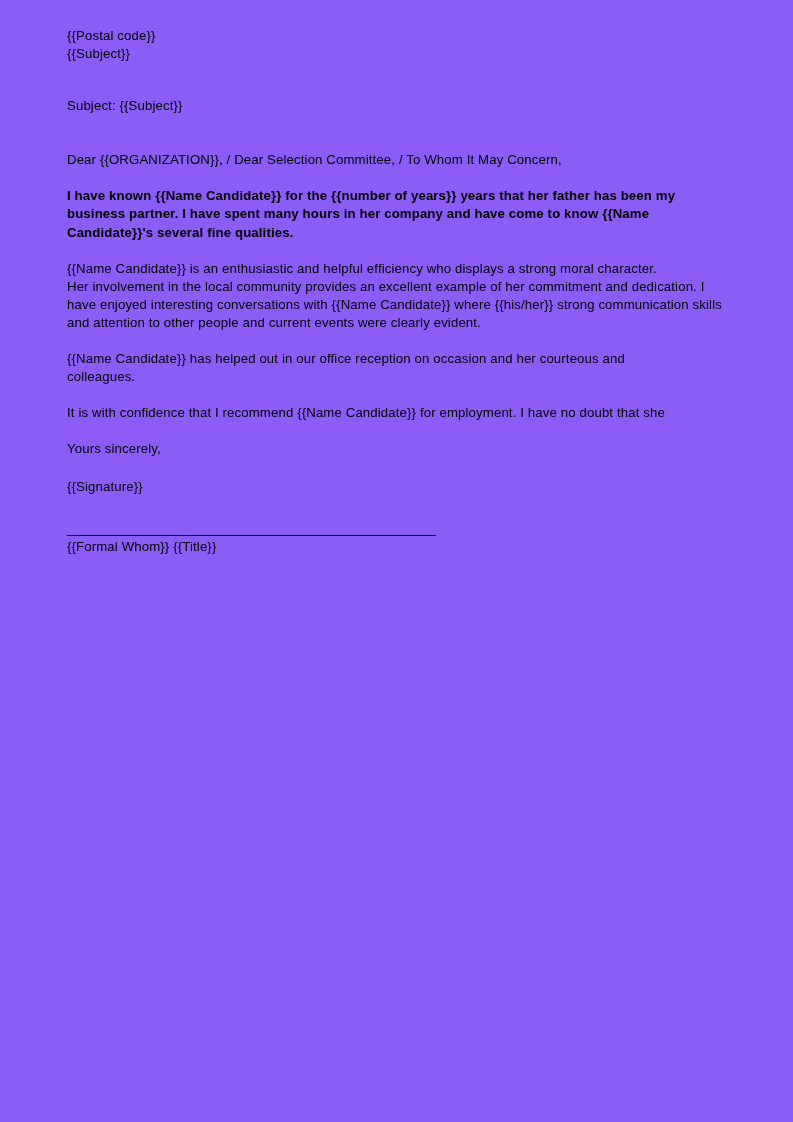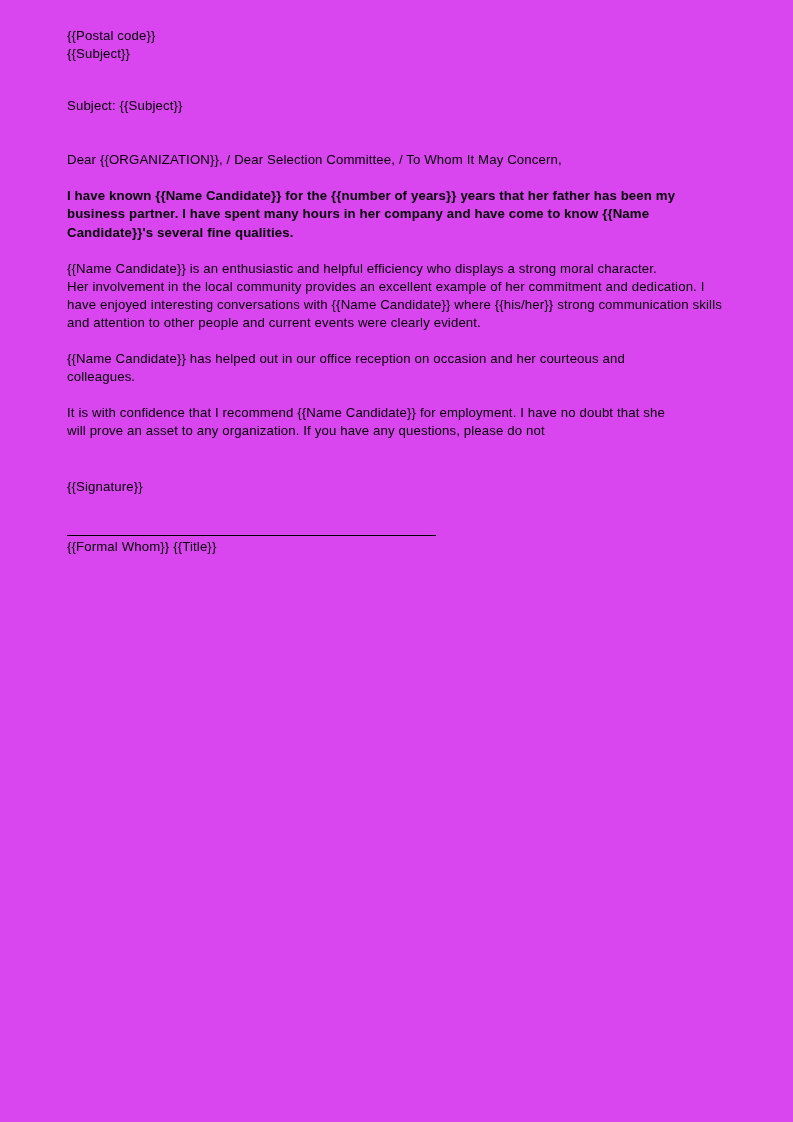--- a/index.html
+++ b/index.html
@@ -14,21 +14,21 @@
     font-family: "Liberation Sans", sans-serif;
     color: #000000;
     -webkit-font-smoothing: antialiased;
   }
   .page {
     position: absolute;
     left: 0;
     top: 0;
     width: 793px;
     height: 1122px;
-    background: #d946ef;
+    background: #8b5cf6;
     overflow: hidden;
   }
   .letter {
     position: absolute;
     left: 67px;
     top: 27px;
     width: 660px;
   }
   .line,
   .para {
@@ -92,25 +92,25 @@
 
     <div>
       <div class="line">{{Name Candidate}} has helped out in our office reception on occasion and her courteous and</div>
       <div class="line">colleagues.</div>
     </div>
 
     <div class="gap-para"></div>
 
     <div>
       <div class="line">It is with confidence that I recommend {{Name Candidate}} for employment. I have no doubt that she</div>
-      <div class="line">will prove an asset to any organization. If you have any questions, please do not</div>
     </div>
 
     <div class="gap-para"></div>
 
+    <div class="line">Yours sincerely,</div>
 
     <div class="gap-sig"></div>
 
     <div class="line">{{Signature}}</div>
 
     <div class="gap-rule"></div>
 
     <div class="rule-wrap">
       <div class="sig-rule"></div>
     </div>

